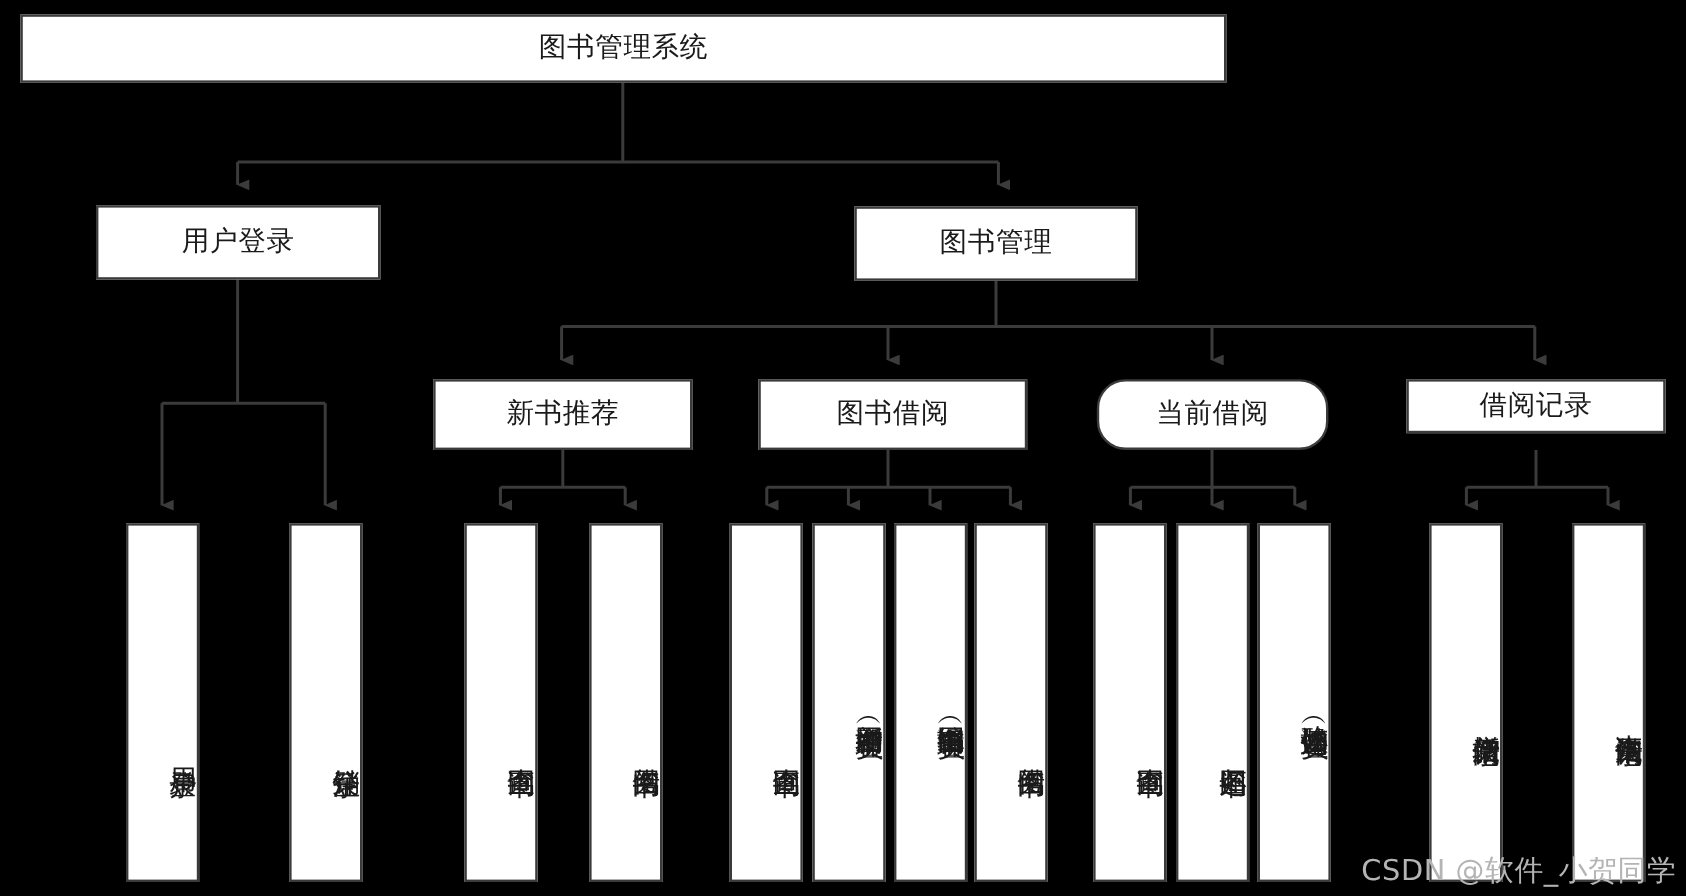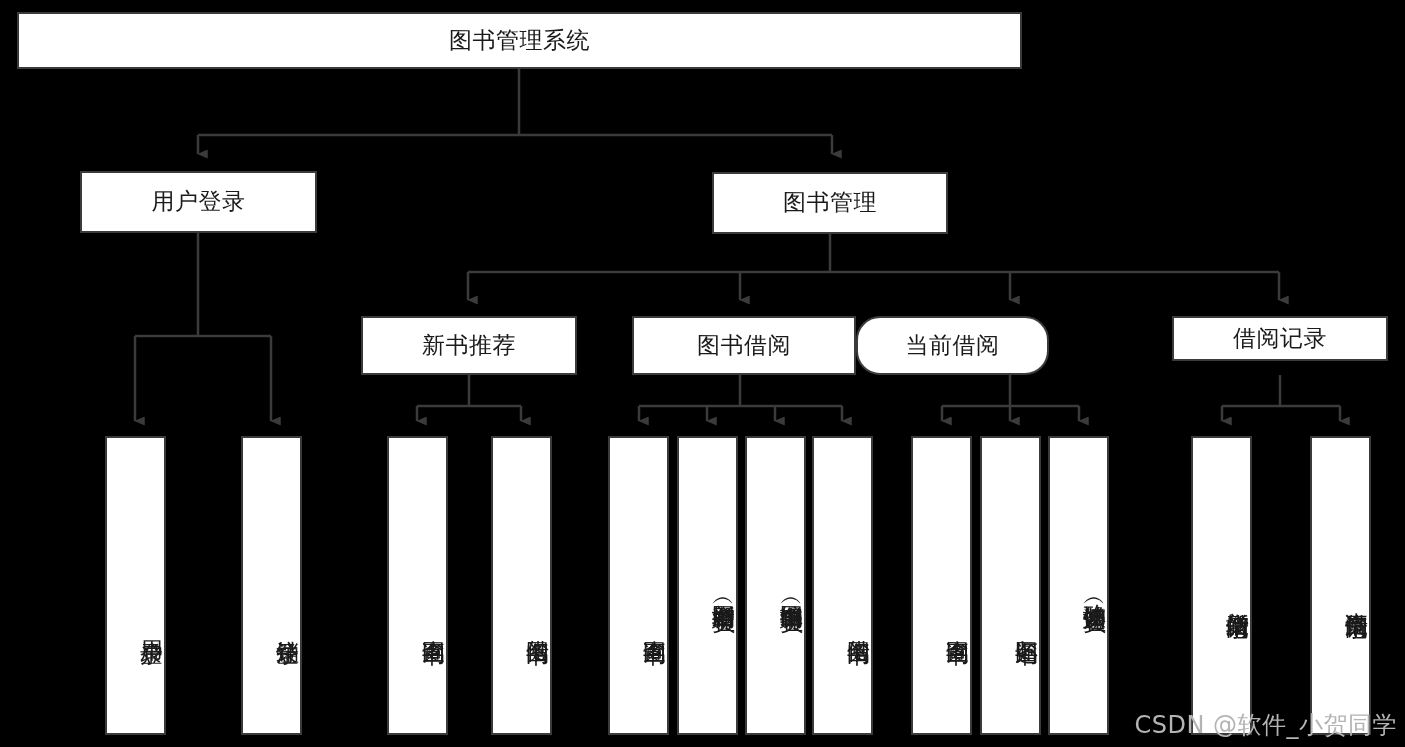--- a/index.html
+++ b/index.html
@@ -128,21 +128,21 @@
   <div class="node node-h" style="left:17px; top:12px; width:1005px; height:57px;">图书管理系统</div>
 
   <div class="node node-h" style="left:80px; top:171px; width:237px; height:62px;">用户登录</div>
 
   <div class="node node-h" style="left:361px; top:316px; width:216px; height:59px;">新书推荐</div>
 
   <div class="node node-h" style="left:712px; top:172px; width:236px; height:62px;">图书管理</div>
 
   <div class="node node-h" style="left:632px; top:316px; width:224px; height:59px;text-align:right;">图书借阅</div>
 
-  <div class="node node-h" style="left:856px; top:316px; width:193px; height:59px;border-radius:24px;">当前借阅</div>
+  <div class="node node-h" style="left:914px; top:316px; width:193px; height:59px;border-radius:24px;">当前借阅</div>
 
   <div class="node node-h" style="left:1172px; top:316px; width:216px; height:45px;">借阅记录</div>
 
   <div class="node node-v pad-mid" style="left:105px; top:436px; width:61px; height:299px;">用户登录</div>
 
   <div class="node node-v pad-mid" style="left:241px; top:436px; width:61px; height:299px;">注销登录</div>
 
   <div class="node node-v pad-mid" style="left:387px; top:436px; width:61px; height:299px;">查询图书</div>
 
   <div class="node node-v pad-mid" style="left:491px; top:436px; width:61px; height:299px;">借阅图书</div>

